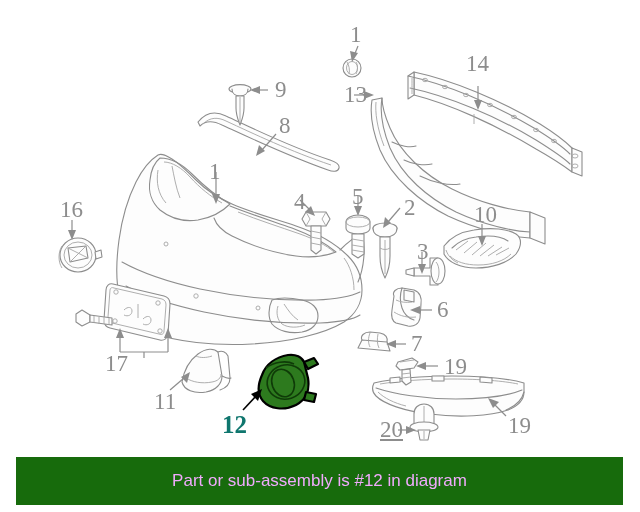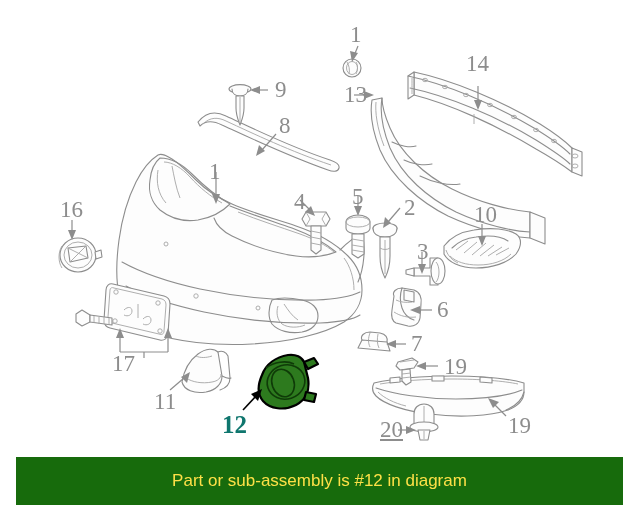--- a/index.html
+++ b/index.html
@@ -26,21 +26,21 @@
   .callout.selected{
     color:#0f766e;
     font-weight:bold;
     font-size:25px;
   }
   #banner{
     position:absolute;
     left:16px;top:457px;
     width:607px;height:48px;
     background:#176b0c;
-    color:#fde047;
+    color:#f0abfc;
     display:flex;
     align-items:center;
     justify-content:center;
     font-family:"Liberation Sans", sans-serif;
     font-size:17px;
     line-height:1.22;
     text-align:center;
   }
   #banner div{white-space:nowrap;}
 </style>
@@ -367,21 +367,21 @@
   <div class="callout" style="left:411px;top:332px;">7</div>
   <div class="callout" style="left:279px;top:114px;">8</div>
   <div class="callout" style="left:275px;top:78px;">9</div>
   <div class="callout" style="left:474px;top:203px;">10</div>
   <div class="callout" style="left:154px;top:390px;text-align:right;">11</div>
   <div class="callout selected" style="left:222px;top:412px;">12</div>
   <div class="callout" style="left:344px;top:83px;">13</div>
   <div class="callout" style="left:466px;top:52px;">14</div>
   <div class="callout" style="left:350px;top:23px;">1</div>
   <div class="callout" style="left:60px;top:198px;">16</div>
-  <div class="callout" style="left:105px;top:352px;margin-left:7px;">17</div>
+  <div class="callout" style="left:105px;top:352px;">17</div>
   <div class="callout" style="left:508px;top:414px;">19</div>
   <div class="callout" style="left:444px;top:355px;">19</div>
   <div class="callout" style="left:380px;top:418px;text-decoration:underline;">20</div>
 
   <div id="banner">
     <div>Part or sub-assembly is #12 in diagram</div>
   </div>
 
 </div>
 

